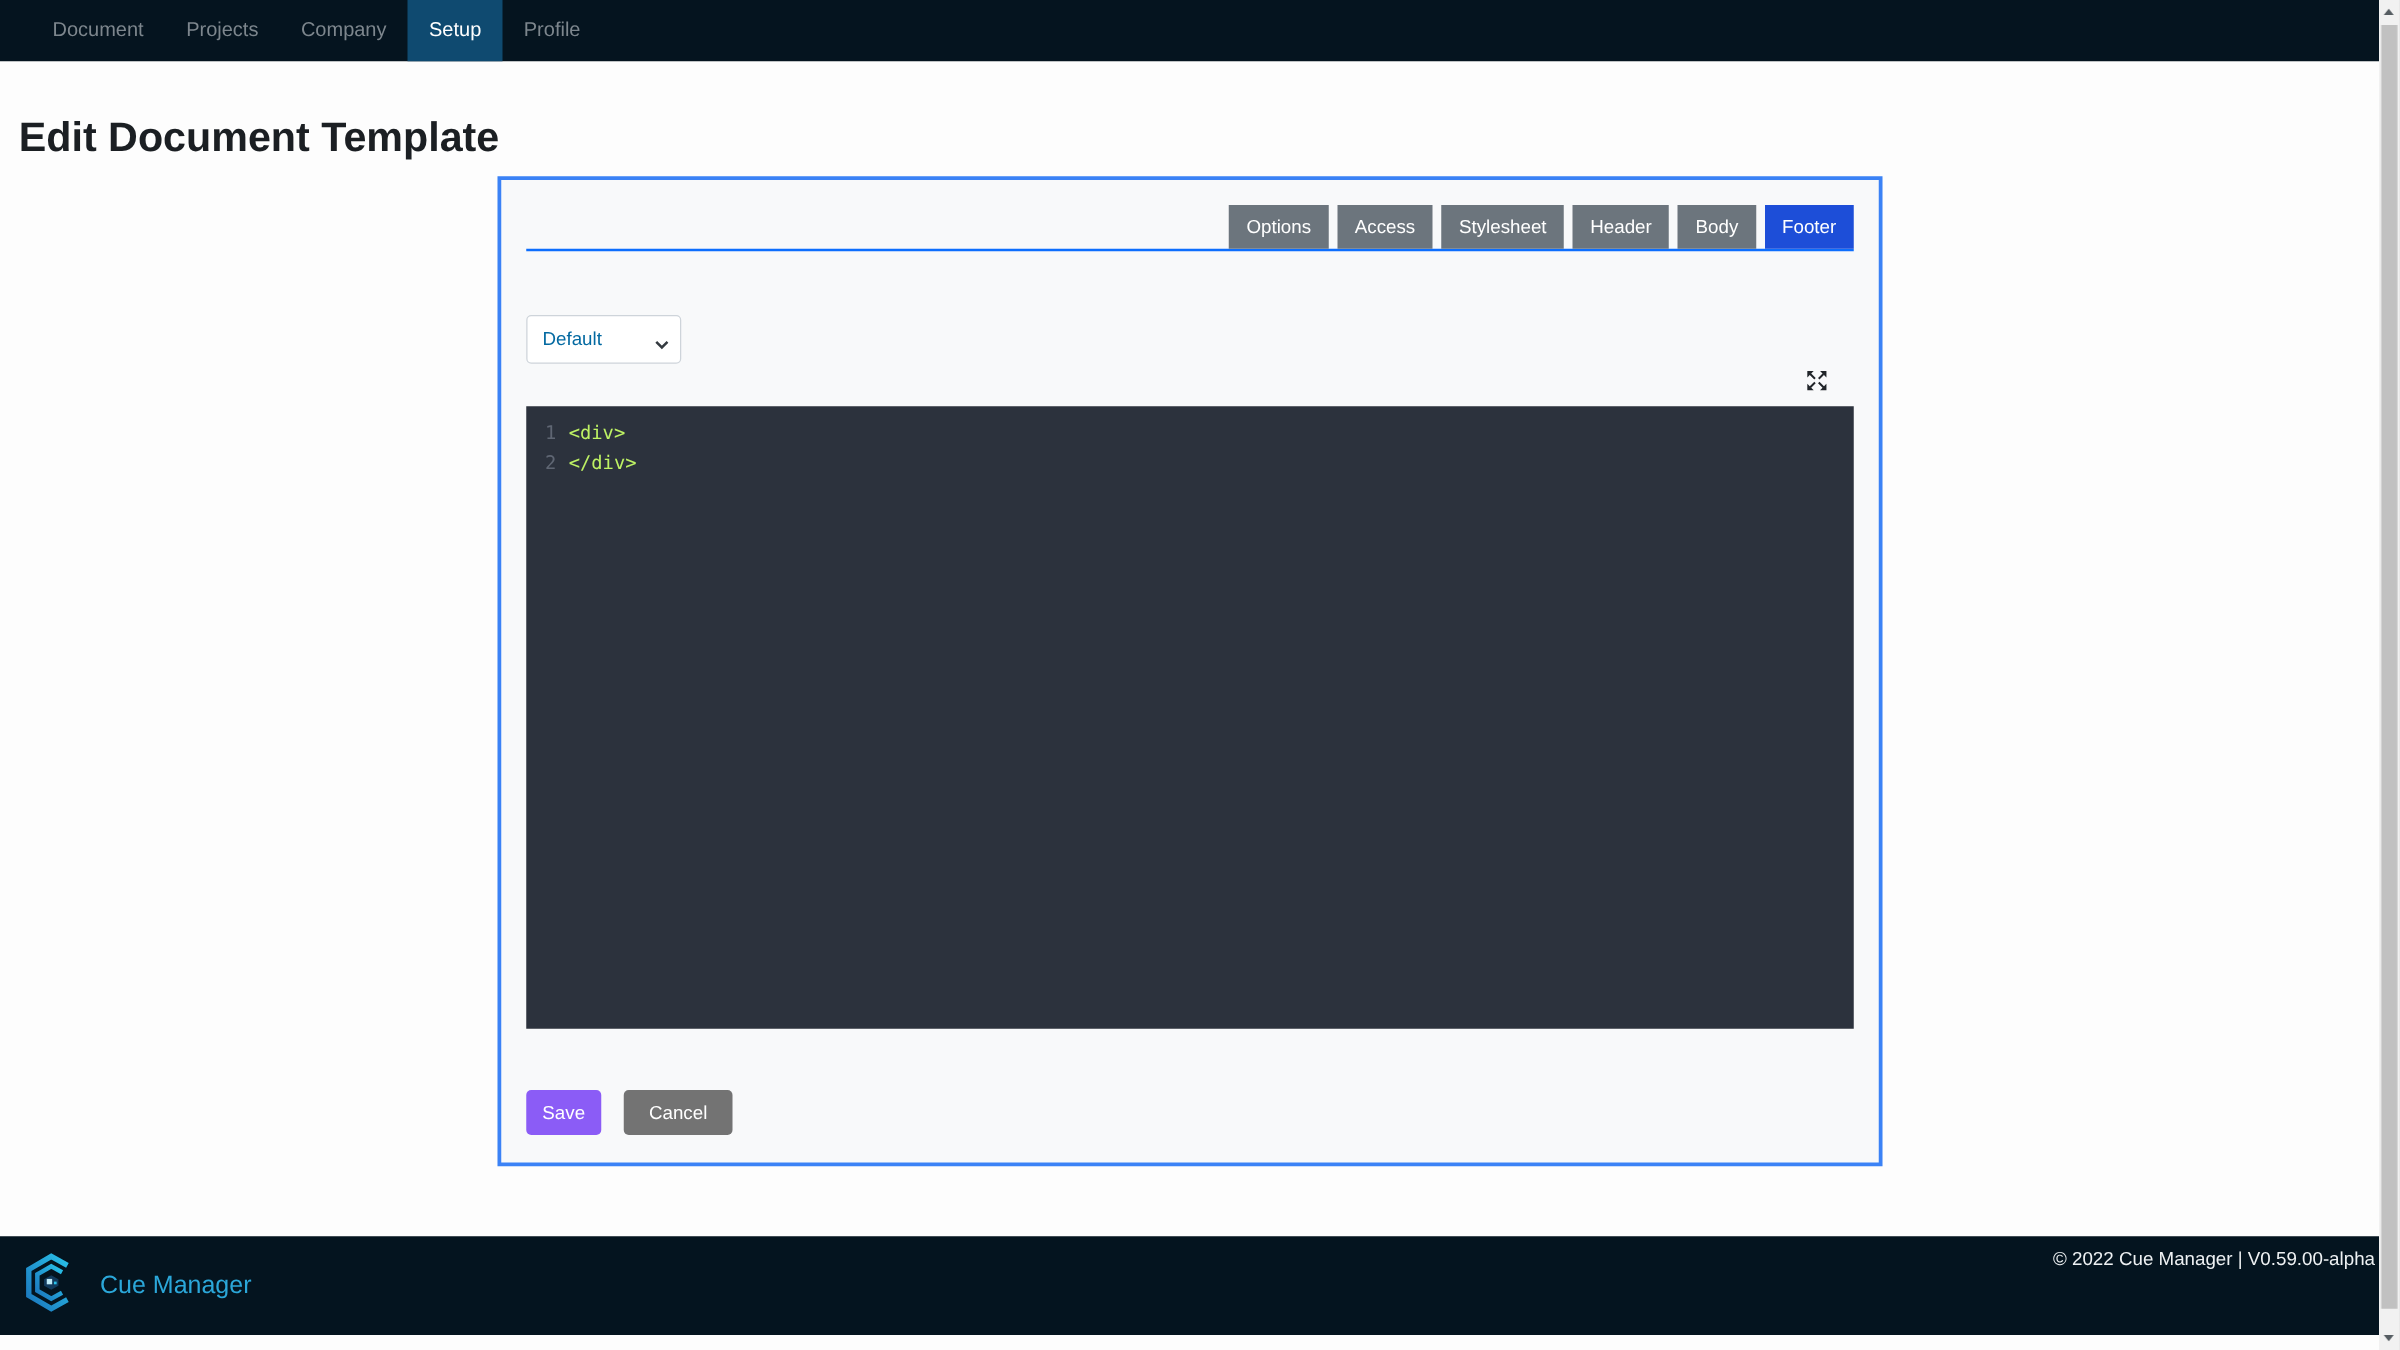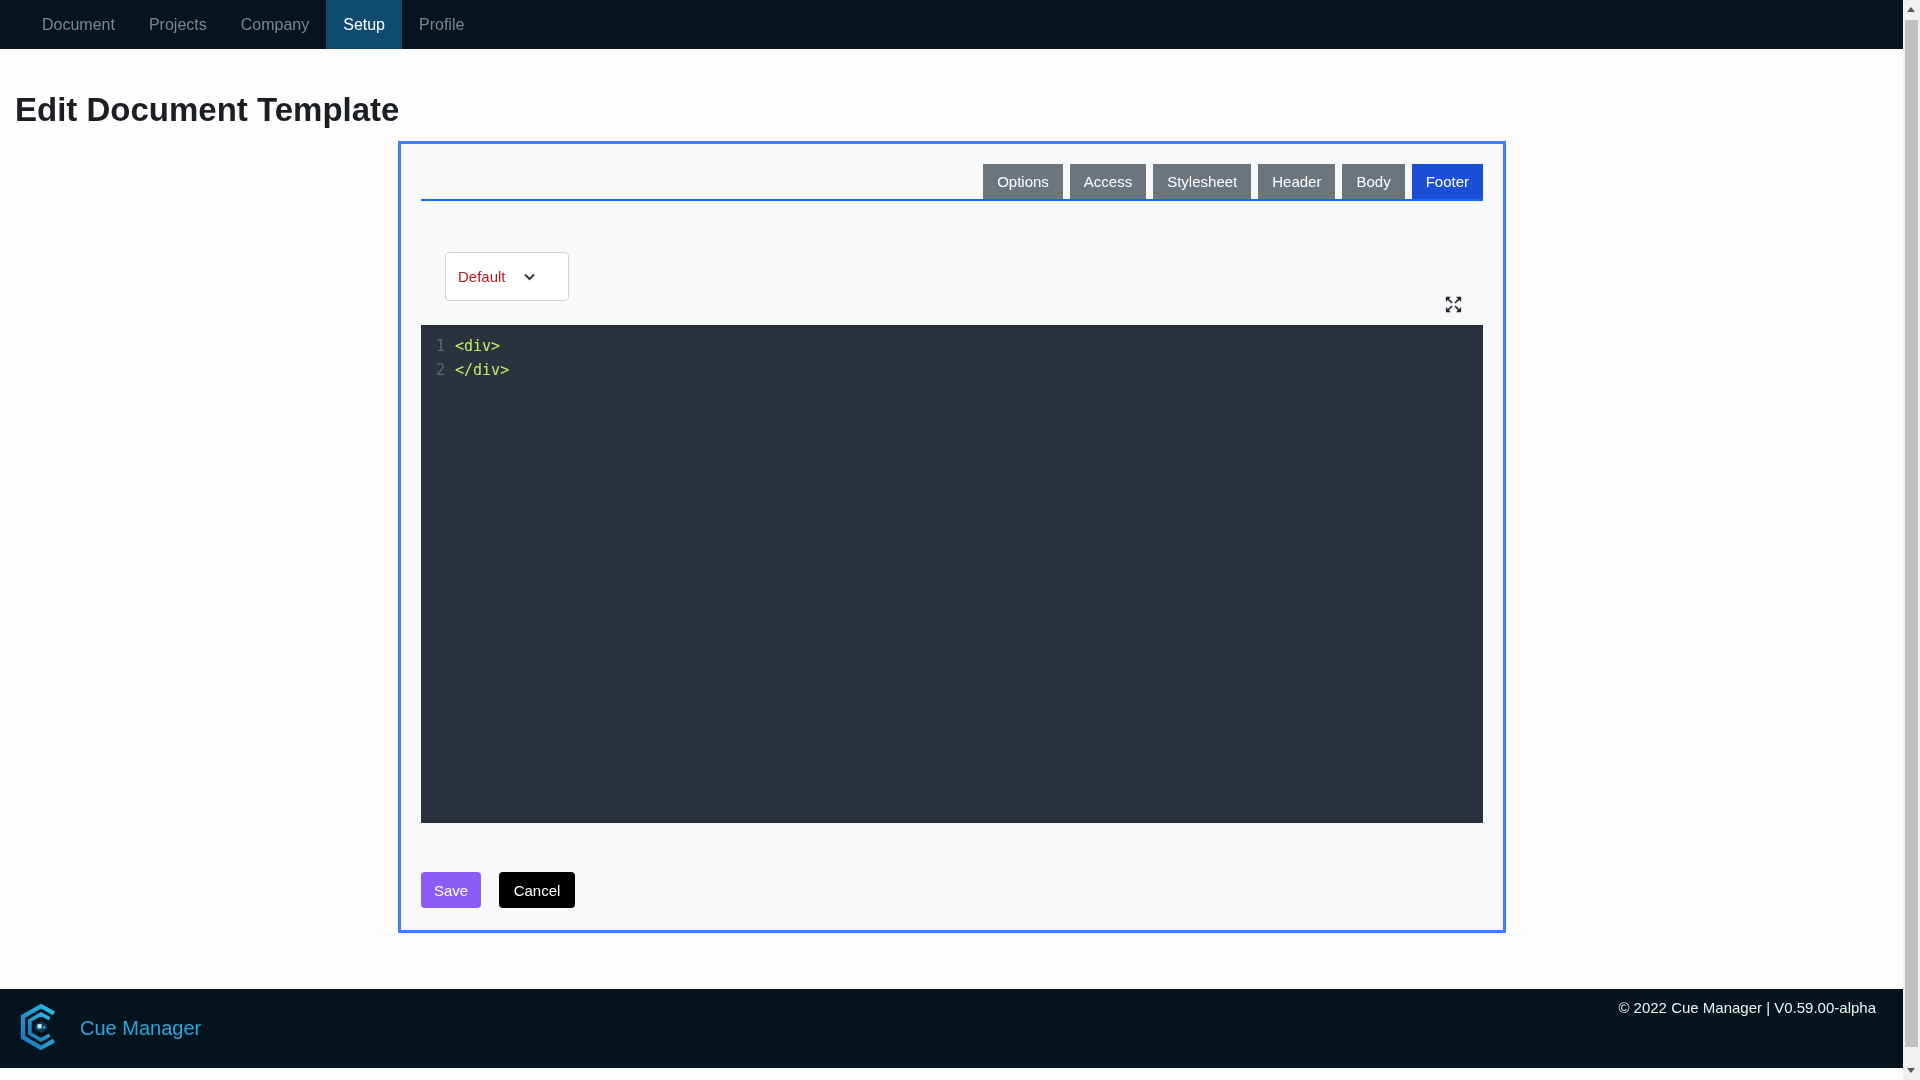--- a/index.html
+++ b/index.html
@@ -23,51 +23,51 @@
   
   .tabs-row { display:flex; justify-content:flex-end; gap:7px;
               border-bottom:2px solid #0d6efd; }
   .tab { background:#6c757d; color:#ffffff; font-size:15px; border:none;
          padding:0 14px; height:35px; cursor:pointer;
          font-family:"Liberation Sans", sans-serif; }
   .tab.active { background:#1d4ed8; }
 
   
   .select-wrap { position:relative; width:124px; height:39px; margin-top:51px; }
-  .tpl-select { width:124px; height:49px; font-size:15px; color:#b91c1c;
+  .tpl-select { width:124px; height:39px; font-size:15px; color:#0369a1;
                 background:#ffffff; border:1px solid #ced4da; border-radius:4px;
                 padding:0 30px 0 12px; appearance:none; -webkit-appearance:none;
-                font-family:"Liberation Sans", sans-serif; cursor:pointer;margin-left:24px; }
+                font-family:"Liberation Sans", sans-serif; cursor:pointer; }
   .select-chevron { position:absolute; right:10px; top:15px; pointer-events:none; }
 
   
   .icon-row { display:flex; justify-content:flex-end; margin-top:5px; height:20px;
               padding-right:21px; }
   .expand-btn { background:none; border:none; cursor:pointer; padding:0; }
 
   
   .editor { margin-top:9px; height:498px; background:#2c323d; overflow:hidden;
             padding-top:9px; font-family:"DejaVu Sans Mono", monospace;
             font-size:15px; line-height:24px; cursor:text; }
   .code-line { display:flex; }
   .ln { width:24px; text-align:right; color:#5f6673; flex:none; }
   .code { color:#bef264; margin-left:10px; white-space:pre; }
 
   
   .btn-row { margin-top:49px; display:flex; }
   .btn { border:none; border-radius:4px; color:#ffffff; font-size:15px;
          height:36px; cursor:pointer; font-family:"Liberation Sans", sans-serif; }
   .btn-save { background:#8b5cf6; width:60px; }
-  .btn-cancel { background:#000000; width:76px; margin-left:18px; }
+  .btn-cancel { background:#737373; width:87px; margin-left:18px; }
 
   
   .footer { margin-top:56px; height:79px; background:#04141f; position:relative;
             display:flex; align-items:center; padding-left:18px; }
   .brand-text { font-size:20px; color:#2ba7d9; margin-left:16px; }
-  .copyright { position:absolute; top:10px; right:44px; font-size:15px;
+  .copyright { position:absolute; top:10px; right:20px; font-size:15px;
                color:#eef1f3; }
 
   
   .sb { position:fixed; top:0; right:0; width:17px; height:1080px;
         background:#f1f1f1; z-index:50; }
   .sb-thumb { position:absolute; top:20px; left:2px; width:13px; height:1027px;
               background:#c1c1c1; }
   .sb-up { position:absolute; top:7px; left:4px; width:0; height:0;
            border-left:4.5px solid transparent; border-right:4.5px solid transparent;
            border-bottom:5px solid #555c61; }

